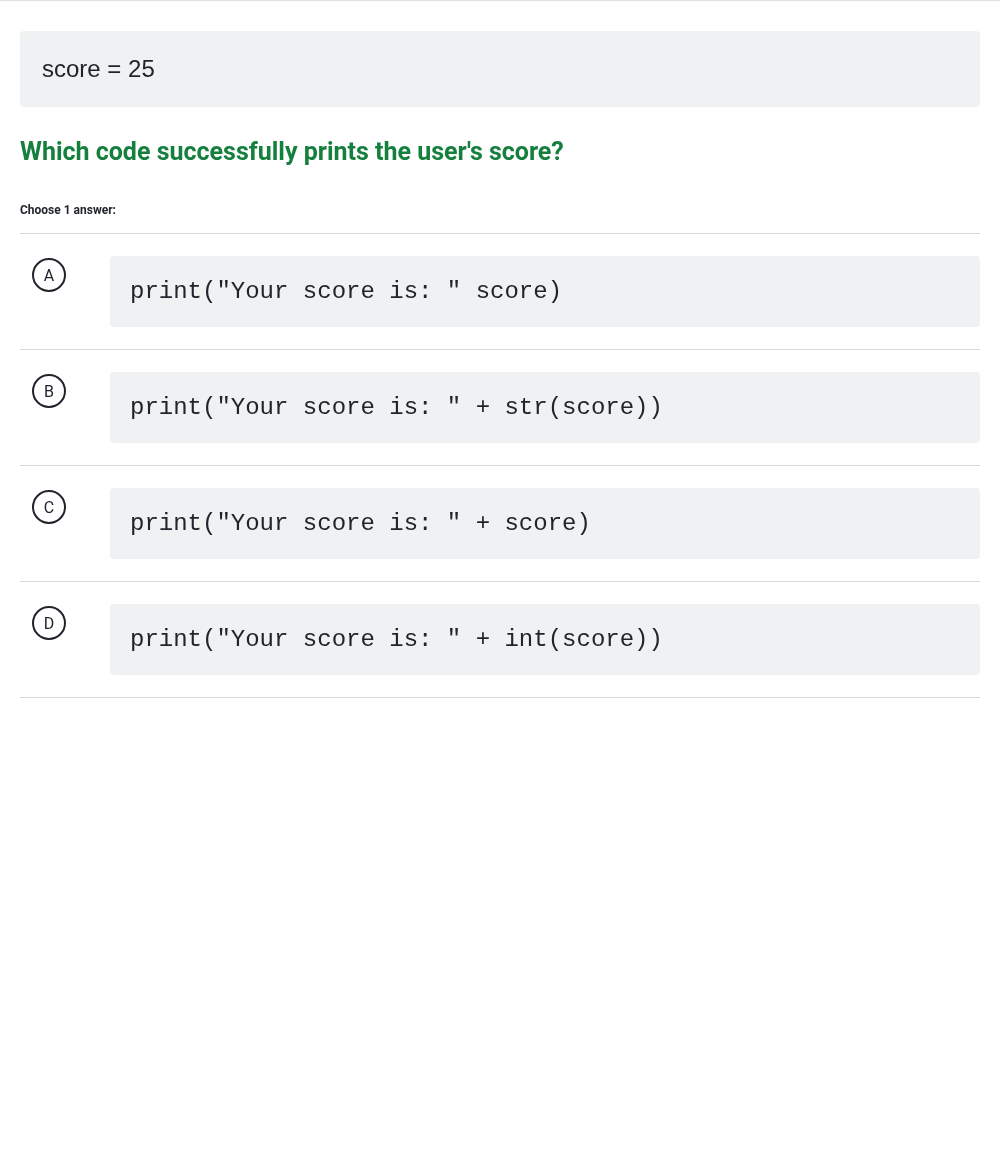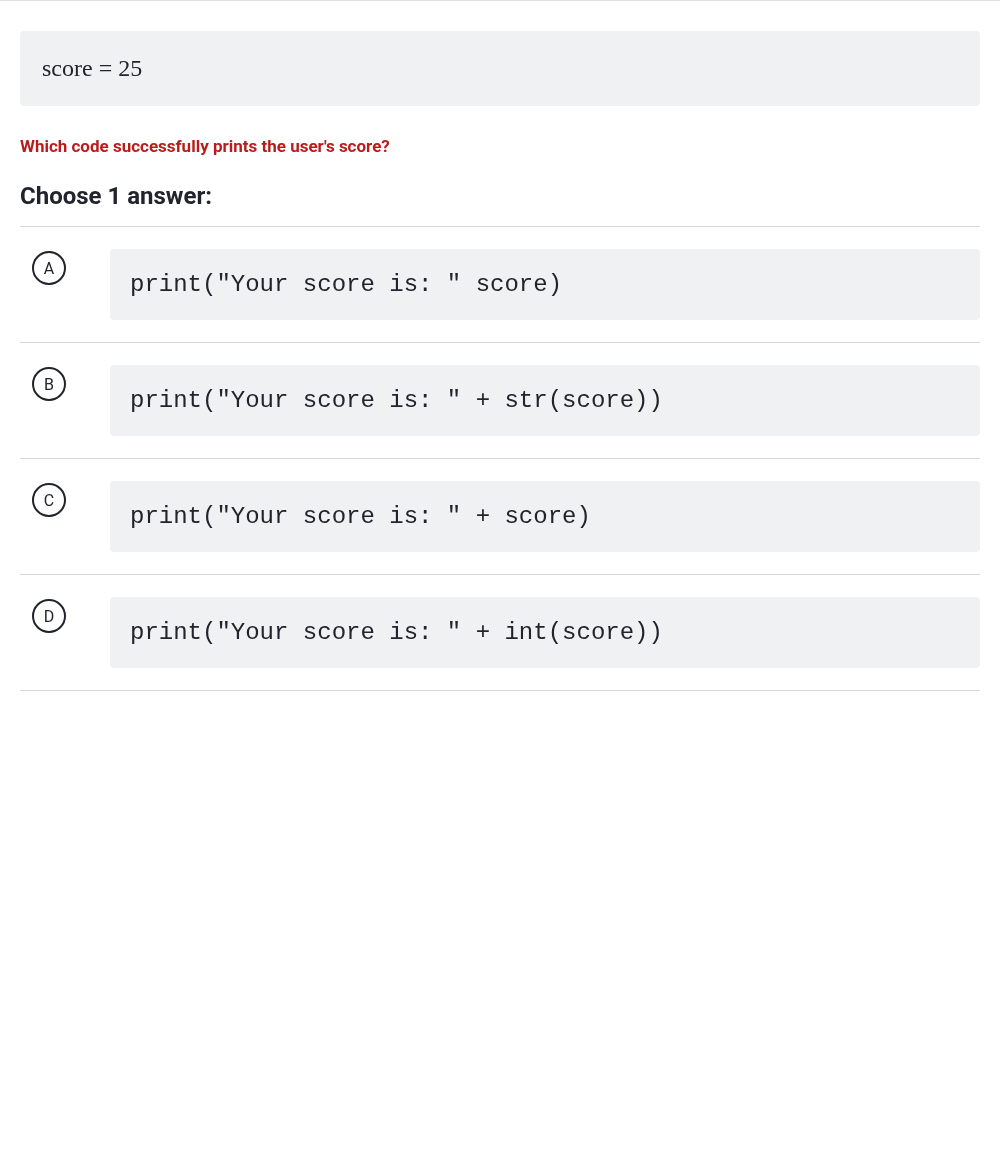--- a/index.html
+++ b/index.html
@@ -23,32 +23,32 @@
       line-height: 1.5;
       color: #21242c;
       margin-bottom: 22px;
       font-weight: 400;
     }
     .code-block {
       background: #f0f1f2;
       border-radius: 4px;
       padding: 24px 22px;
       margin-bottom: 30px;
-      font-family: Liberation Serif, serif;
+      font-family: Liberation Sans, sans-serif;
       font-size: 24px;
       color: #21242c;
     }
     .question-text {
-      font-size: 17px;
+      font-size: 25px;
       font-weight: 700;
-      color: #b91c1c;
-      margin-bottom: 26px;
+      color: #15803d;
+      margin-bottom: 37px;
     }
     .choose-text {
-      font-size: 24px;
+      font-size: 12px;
       font-weight: 700;
       color: #21242c;
       margin-bottom: 16px;
     }
     .answer-option {
       display: flex;
       align-items: flex-start;
       border-top: 1px solid #d6d8da;
       padding: 22px 0 22px 12px;
       cursor: pointer;

